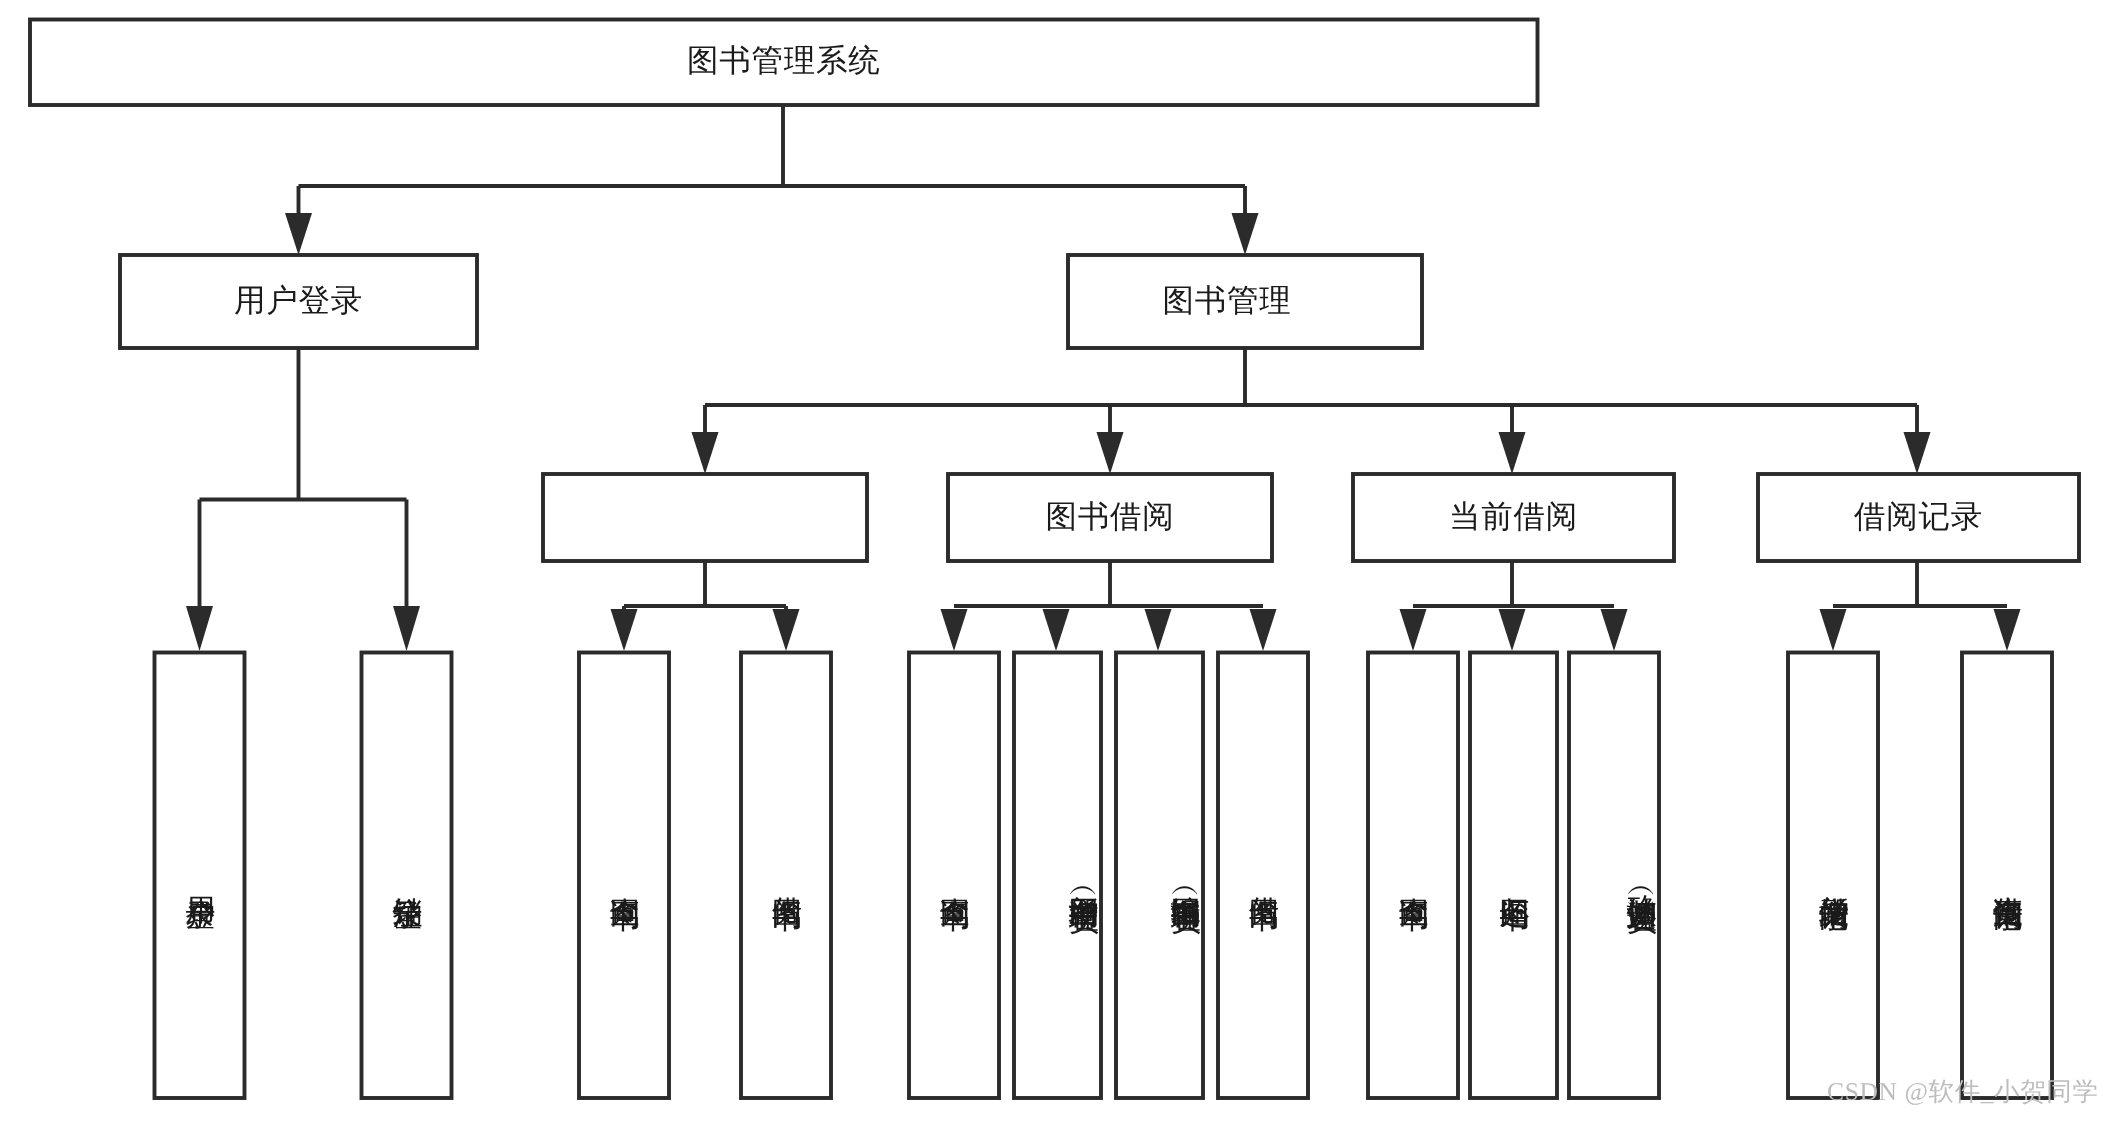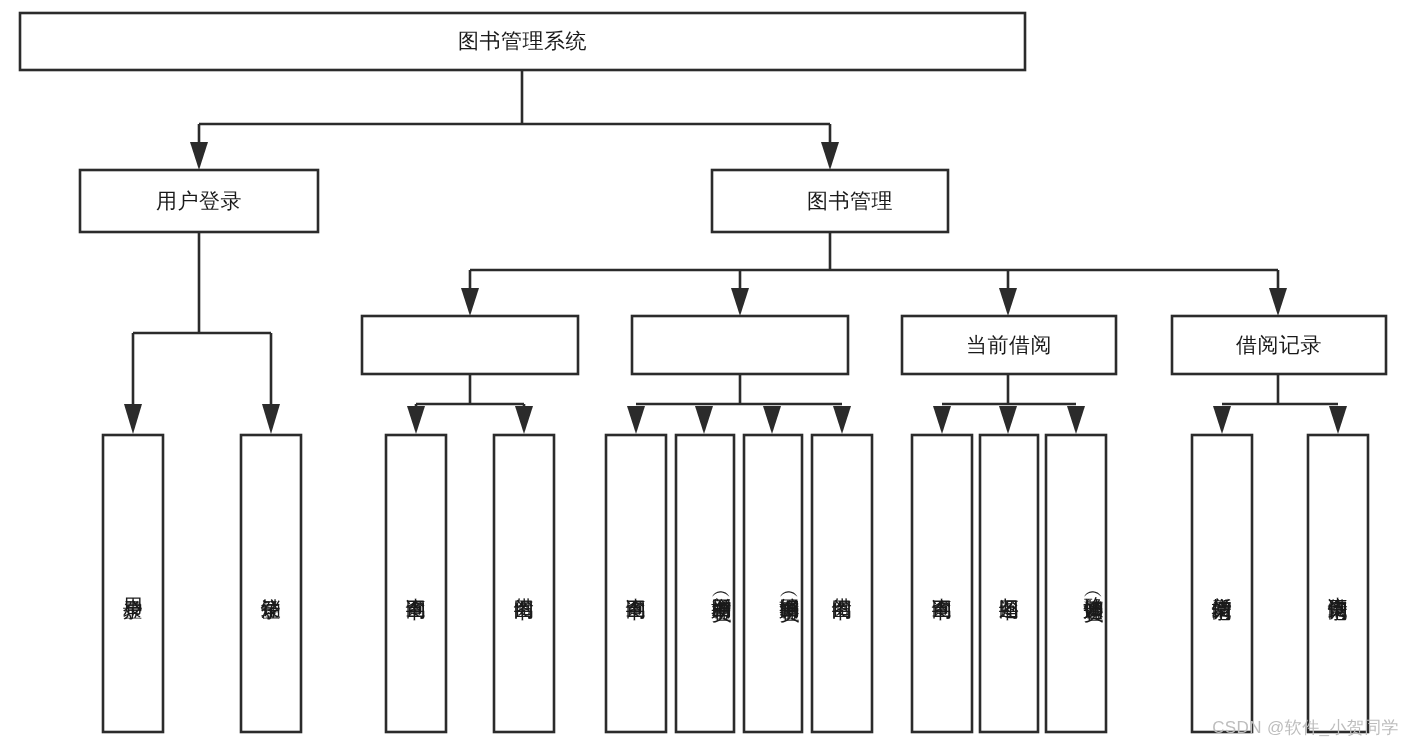--- a/index.html
+++ b/index.html
@@ -75,21 +75,21 @@
   }
   .leaf-label.center-v {
     align-items: center;
   }
   .watermark {
     position: absolute;
     right: 6px;
     bottom: 8px;
     color: #bdbdbd;
     font-size: 17px;
-    font-family: Liberation Sans, sans-serif;
+    font-family: Liberation Serif, serif;
     letter-spacing: 0.4px;
     white-space: nowrap;
     pointer-events: none;
   }
 </style>
 </head>
 <body>
 
 <div id="stage">
 
@@ -174,22 +174,23 @@
     <rect class="node-box-leaf" x="1046" y="435" width="60" height="297"></rect>
 
     <rect class="node-box-leaf" x="1192" y="435" width="60" height="297"></rect>
     <rect class="node-box-leaf" x="1308" y="435" width="60" height="297"></rect>
 
   </svg>
 
   <div class="node-label" style="left:20px; top:13px; width:1005px; height:57px;">图书管理系统</div>
 
   <div class="node-label" style="left:80px; top:170px; width:238px; height:62px;">用户登录</div>
-  <div class="node-label" style="left:732px; top:170px; width:236px; height:62px;">图书管理</div>
-
+  <div class="node-label" style="left:700px; top:170px; width:236px; height:62px;">图书管理</div>
+
+  <div class="node-label" style="left:632px; top:316px; width:216px; height:58px;">图书借阅</div>
   <div class="node-label" style="left:1172px; top:316px; width:214px; height:58px;">借阅记录</div>
   <div class="node-label" style="left:902px; top:316px; width:214px; height:58px;">当前借阅</div>
 
   <div class="leaf-label center-v" style="left:103px; top:435px; width:60px; height:297px;">用户登录</div>
   <div class="leaf-label center-v" style="left:241px; top:435px; width:60px; height:297px;">注销登录</div>
 
   <div class="leaf-label center-v" style="left:386px; top:435px; width:60px; height:297px;">查询图书</div>
   <div class="leaf-label center-v" style="left:494px; top:435px; width:60px; height:297px;">借阅图书</div>
 
   <div class="leaf-label center-v" style="left:606px; top:435px; width:60px; height:297px;">查询图书</div>

